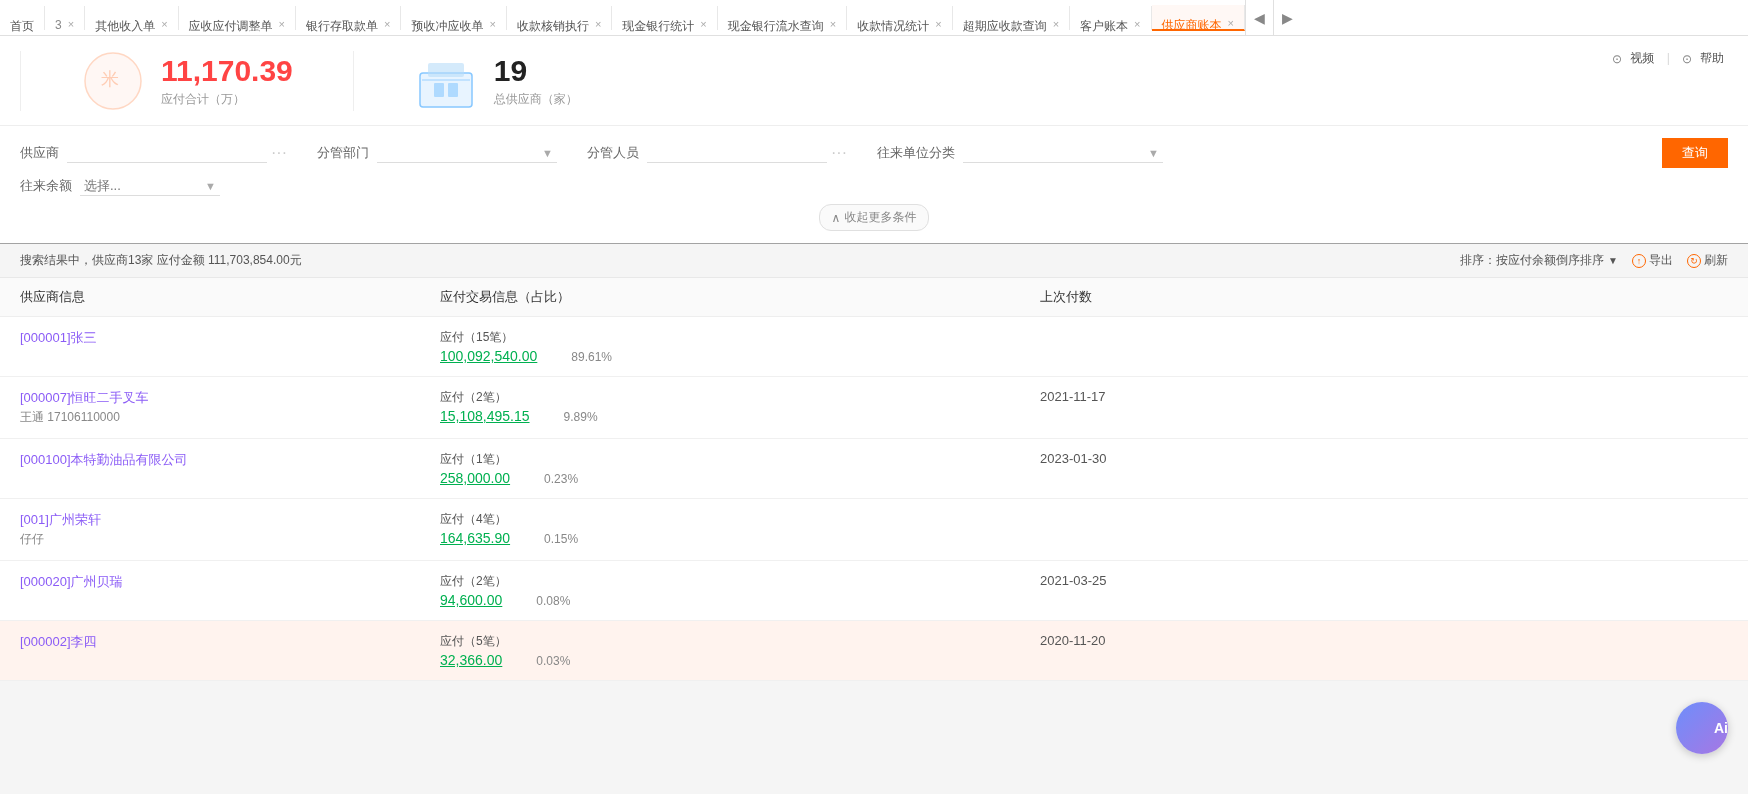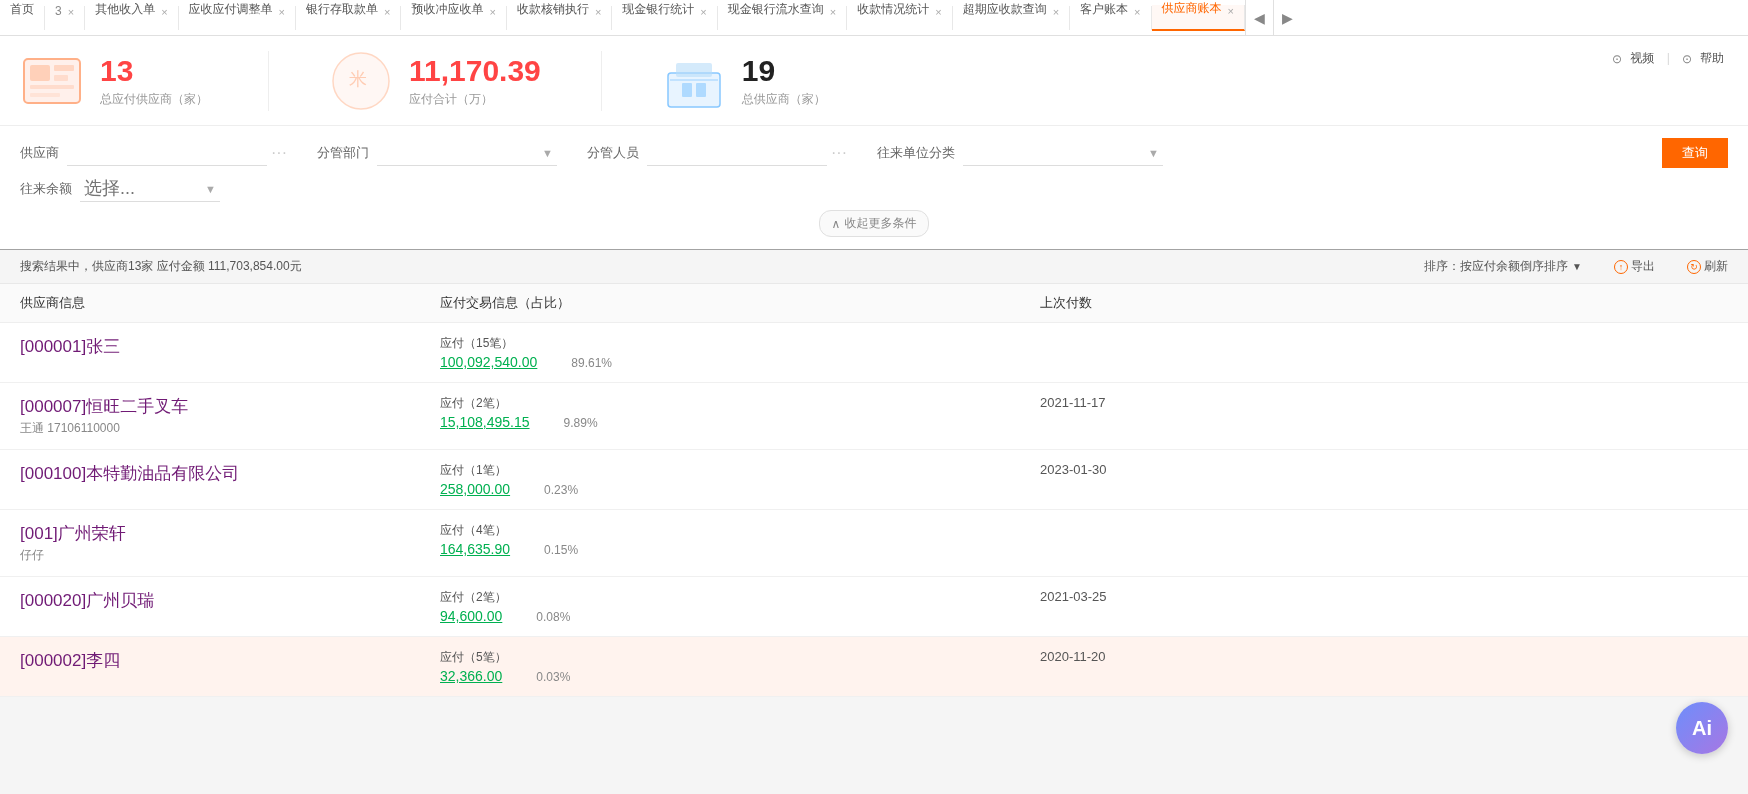--- a/index.html
+++ b/index.html
@@ -4,21 +4,21 @@
   <style>
     * { box-sizing: border-box; margin: 0; padding: 0; }
     body { font-family: 'Microsoft YaHei', Arial, sans-serif; font-size: 13px; background: #f5f5f5; color: #333; width: 1748px; min-height: 794px; overflow-x: hidden; }
 
     
     .top-nav {
       display: flex; align-items: center; background: #fff; border-bottom: 1px solid #e0e0e0;
       height: 36px; overflow: hidden;
     }
     .nav-tab {
-      display: flex; align-items: flex-end; padding: 12px 10px; height: 20px; white-space: nowrap;
+      display: flex; align-items: flex-start; padding: 12px 10px; height: 20px; white-space: nowrap;
       border-right: 1px solid #e8e8e8; cursor: pointer; font-size: 12px; color: #555;
       flex-shrink: 0;
     }
     .nav-tab.active { color: #ff6600; border-bottom: 2px solid #ff6600; background: #fff8f5; }
     .nav-tab .close-x { margin-left: 6px; color: #aaa; font-size: 11px; cursor: pointer; }
     .nav-arrow { width: 28px; height: 36px; display: flex; align-items: center; justify-content: center; cursor: pointer; background: #fff; border-left: 1px solid #e0e0e0; color: #888; font-size: 14px; flex-shrink: 0; }
 
     
     .summary-bar {
       display: flex; align-items: center; background: #fff; border-bottom: 1px solid #eee;
@@ -35,63 +35,63 @@
 
     .summary-top-right { position: absolute; right: 20px; top: 14px; display: flex; align-items: center; font-size: 12px; color: #555; }
     .summary-top-right span { margin: 0 4px; color: #ccc; }
 
     
     .filter-area { background: #fff; padding: 12px 20px; border-bottom: 1px solid #a3a3a3; }
     .filter-row { display: flex; align-items: center; margin-bottom: 8px; flex-wrap: wrap; }
     .filter-item { display: flex; align-items: center; margin-right: 30px; }
     .filter-label { color: #666; font-size: 13px; margin-right: 8px; white-space: nowrap; }
     .filter-input {
-      border: none; border-bottom: 1px solid #ddd; outline: none; font-size: 18px;
+      border: none; border-bottom: 1px solid #ddd; outline: none; font-size: 13px;
       color: #333; width: 180px; padding: 2px 4px; background: transparent;
     }
     .filter-dots { color: #ccc; margin-left: 4px; font-size: 16px; cursor: pointer; }
     .btn-query {
       background: #ff6600; color: #fff; border: none; border-radius: 0;
       padding: 6px 20px; font-size: 13px; cursor: pointer; margin-left: auto;
     }
     .filter-second-row { display: flex; align-items: center; }
     .collapse-btn {
       display: flex; align-items: center; justify-content: center; margin: 0 auto;
       cursor: pointer; color: #888; font-size: 12px; padding: 4px 12px;
       border: 1px solid #e0e0e0; border-radius: 12px; background: #fafafa;
       width: fit-content;
     }
 
     
     .result-bar {
       display: flex; align-items: center; background: #f5f5f5; padding: 8px 20px;
       font-size: 12px; color: #555; border-bottom: 1px solid #e8e8e8;
     }
-    .result-bar .right { margin-left: auto; display: flex; align-items: center; gap: 32px; }
+    .result-bar .right { margin-left: auto; display: flex; align-items: center; gap: 14px; }
     .sort-btn { display: flex; align-items: center; gap: 4px; cursor: pointer; color: #555; }
     .action-btn { display: flex; align-items: center; gap: 3px; cursor: pointer; color: #555; }
     .action-btn .circle-icon { width: 14px; height: 14px; border-radius: 50%; border: 1px solid #ff6600; display: inline-flex; align-items: center; justify-content: center; }
 
     
     .data-table { background: #fff; width: 100%; }
     .table-header {
       display: flex; padding: 10px 20px; border-bottom: 1px solid #eee;
       font-size: 13px; color: #333; font-weight: 500; background: #fafafa;
     }
     .col-supplier { flex: 0 0 420px; }
     .col-transaction { flex: 0 0 600px; }
     .col-lastpay { flex: 1; }
 
     .table-row {
       display: flex; padding: 12px 20px; border-bottom: 1px solid #f0f0f0;
       align-items: flex-start; min-height: 60px;
     }
     .table-row.highlighted { background: #fff3ee; }
 
-    .supplier-name a { color: #701a75; text-decoration: none; font-size: 17px; cursor: pointer; }
+    .supplier-name a { color: #8b5cf6; text-decoration: none; font-size: 13px; cursor: pointer; }
     .supplier-sub { color: #888; font-size: 12px; margin-top: 2px; }
 
     .trans-info { display: flex; flex-direction: column; }
     .trans-label { color: #555; font-size: 12px; margin-bottom: 2px; }
     .trans-amount { color: #00b050; font-size: 14px; font-weight: 500; text-decoration: underline; cursor: pointer; }
     .trans-pct { color: #888; font-size: 12px; margin-left: 16px; }
     .trans-row { display: flex; align-items: baseline; gap: 18px; }
 
     .lastpay-date { color: #555; font-size: 13px; }
 
@@ -154,36 +154,20 @@
   <div class="nav-tab active">
     <span>供应商账本</span>
     <span class="close-x">×</span>
   </div>
   <div class="nav-arrow">◀</div>
   <div class="nav-arrow">▶</div>
 </div>
 
 <div class="summary-bar">
 
-  <div class="summary-block">
-    <div class="summary-icon">
-      <svg viewBox="0 0 64 64" fill="none">
-        <rect x="4" y="10" width="56" height="44" rx="4" fill="#fff0eb" stroke="#ffb088" stroke-width="2"></rect>
-        <rect x="10" y="16" width="20" height="16" rx="2" fill="#ffb088" opacity="0.5"></rect>
-        <rect x="34" y="16" width="20" height="6" rx="1" fill="#ffb088" opacity="0.4"></rect>
-        <rect x="34" y="26" width="14" height="6" rx="1" fill="#ffb088" opacity="0.3"></rect>
-        <rect x="10" y="36" width="44" height="4" rx="1" fill="#ffb088" opacity="0.3"></rect>
-        <rect x="10" y="44" width="30" height="4" rx="1" fill="#ffb088" opacity="0.2"></rect>
-      </svg>
-    </div>
-    <div class="summary-text">
-      <span class="summary-number">13</span>
-      <span class="summary-label">总应付供应商（家）</span>
-    </div>
-  </div>
 
   <div class="summary-divider"></div>
 
   <div class="summary-block">
     <div class="summary-icon">
       <svg viewBox="0 0 64 64" fill="none">
         <circle cx="32" cy="32" r="28" fill="#fff0eb" stroke="#ffb088" stroke-width="1.5" opacity="0.5"></circle>
         <text x="20" y="36" font-size="18" fill="#ffb088" opacity="0.6" font-family="Arial">米</text>
       </svg>
     </div>
@@ -414,15 +398,15 @@
         </div>
       </div>
       <div class="col-lastpay">
         <span class="lastpay-date">2020-11-20</span>
       </div>
     </div>
 
   </div>
 </div>
 
-<div style="position:fixed; right:20px; bottom:40px; width:52px; height:52px; background: linear-gradient(135deg, #6e8efb, #a777e3); border-radius:50%; display:flex; align-items:center; justify-content:center; color:#fff; font-size:20px; font-weight:bold; box-shadow:0 2px 8px rgba(0,0,0,0.2); cursor:pointer; z-index:999;">
+<div style="position:fixed; right:20px; bottom:40px; width:52px; height:52px; background: linear-gradient(135deg, #6e8efb, #a777e3); border-radius:50%; display:flex; align-items:center; justify-content:flex-end; color:#fff; font-size:14px; font-weight:bold; box-shadow:0 2px 8px rgba(0,0,0,0.2); cursor:pointer; z-index:999;">
   <span>Ai</span>
 </div>
 
 </body></html>

